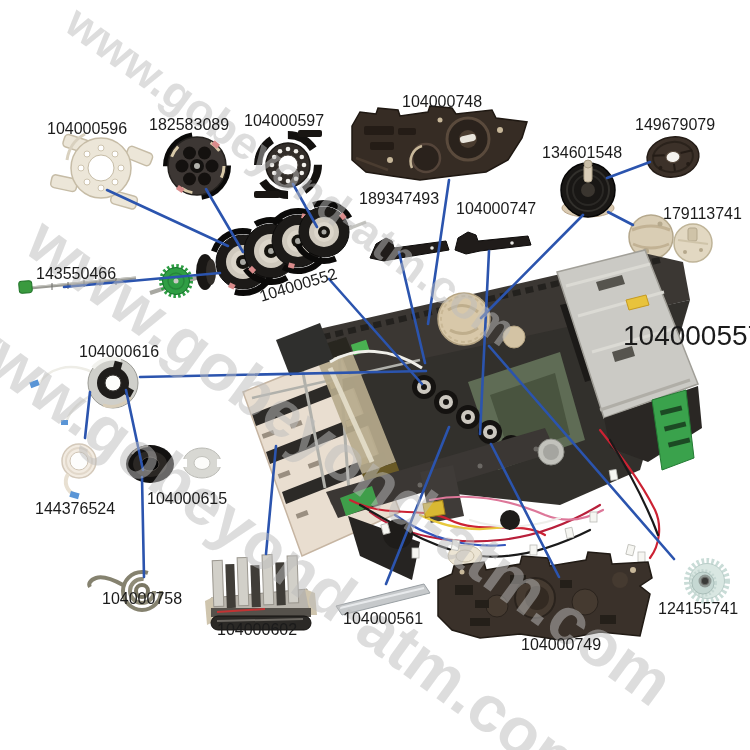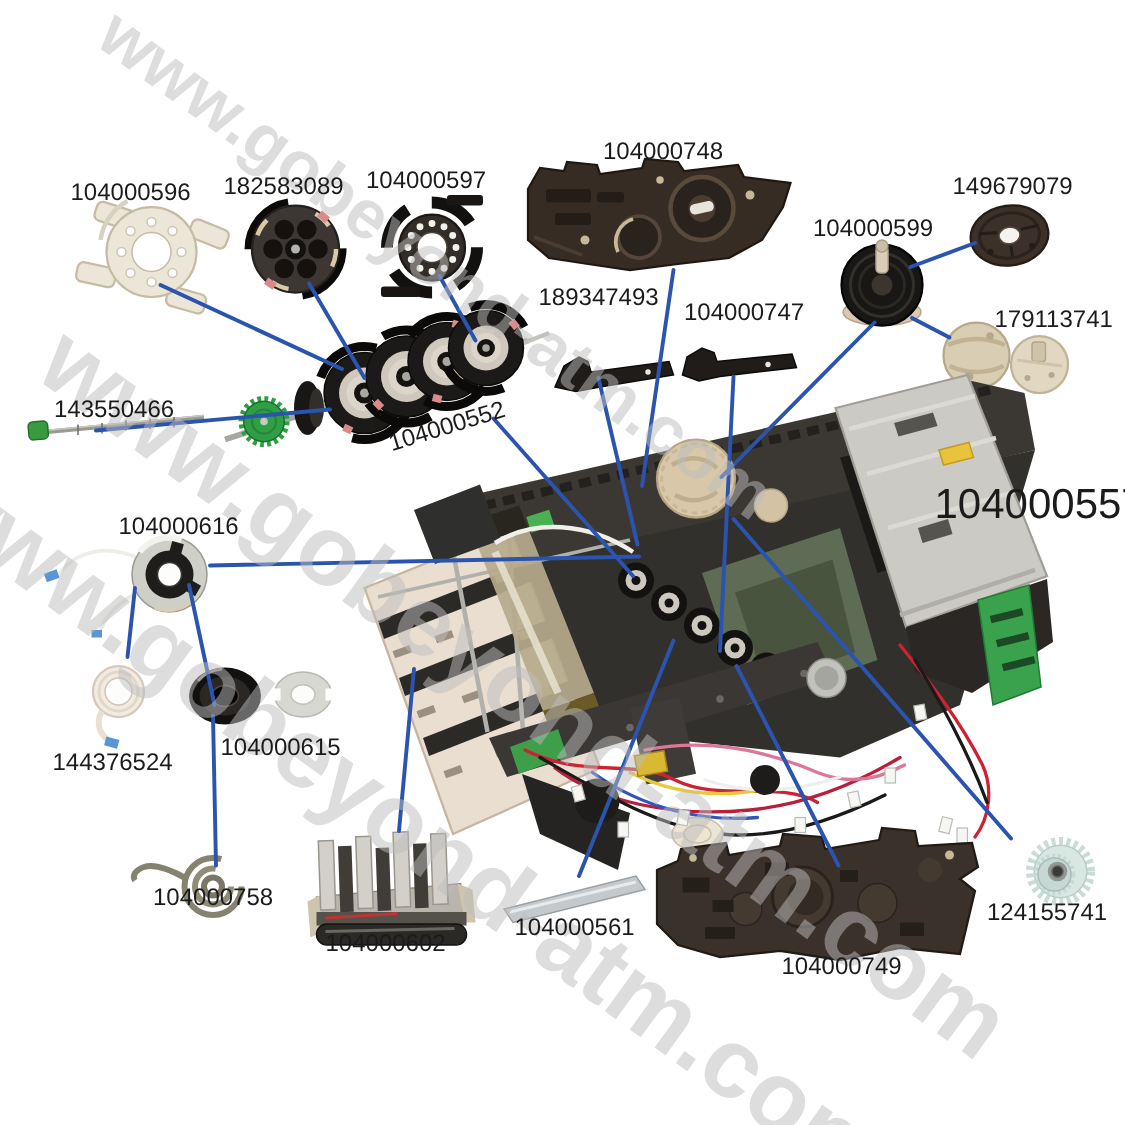--- a/index.html
+++ b/index.html
@@ -482,21 +482,21 @@
     <text font-size="66" transform="translate(50,212) rotate(36)" dominant-baseline="hanging">www.gobeyond-atm.com</text>
     <text font-size="66" transform="translate(-30,300) rotate(36)" dominant-baseline="hanging">www.gobeyond-atm.com</text>
   </g>
 </svg>
 
   <div class="lbl" style="left:47px;top:120px">104000596</div>
   <div class="lbl" style="left:149px;top:116px">182583089</div>
   <div class="lbl" style="left:244px;top:112px">104000597</div>
   <div class="lbl" style="left:402px;top:93px">104000748</div>
   <div class="lbl" style="left:635px;top:116px">149679079</div>
-  <div class="lbl" style="left:542px;top:144px">104000599</div>
+  <div class="lbl" style="left:542px;top:144px">134601548</div>
   <div class="lbl" style="left:663px;top:205px">179113741</div>
   <div class="lbl" style="left:359px;top:190px">189347493</div>
   <div class="lbl" style="left:456px;top:200px">104000747</div>
   <div class="lbl" style="left:36px;top:265px">143550466</div>
   <div class="lbl lbl-rot" style="left:260px;top:288px">104000552</div>
   <div class="lbl lbl-big" style="left:623px;top:320px">104000557</div>
   <div class="lbl" style="left:79px;top:343px">104000616</div>
   <div class="lbl" style="left:35px;top:500px">144376524</div>
   <div class="lbl" style="left:147px;top:490px">104000615</div>
   <div class="lbl" style="left:102px;top:590px">104000758</div>

